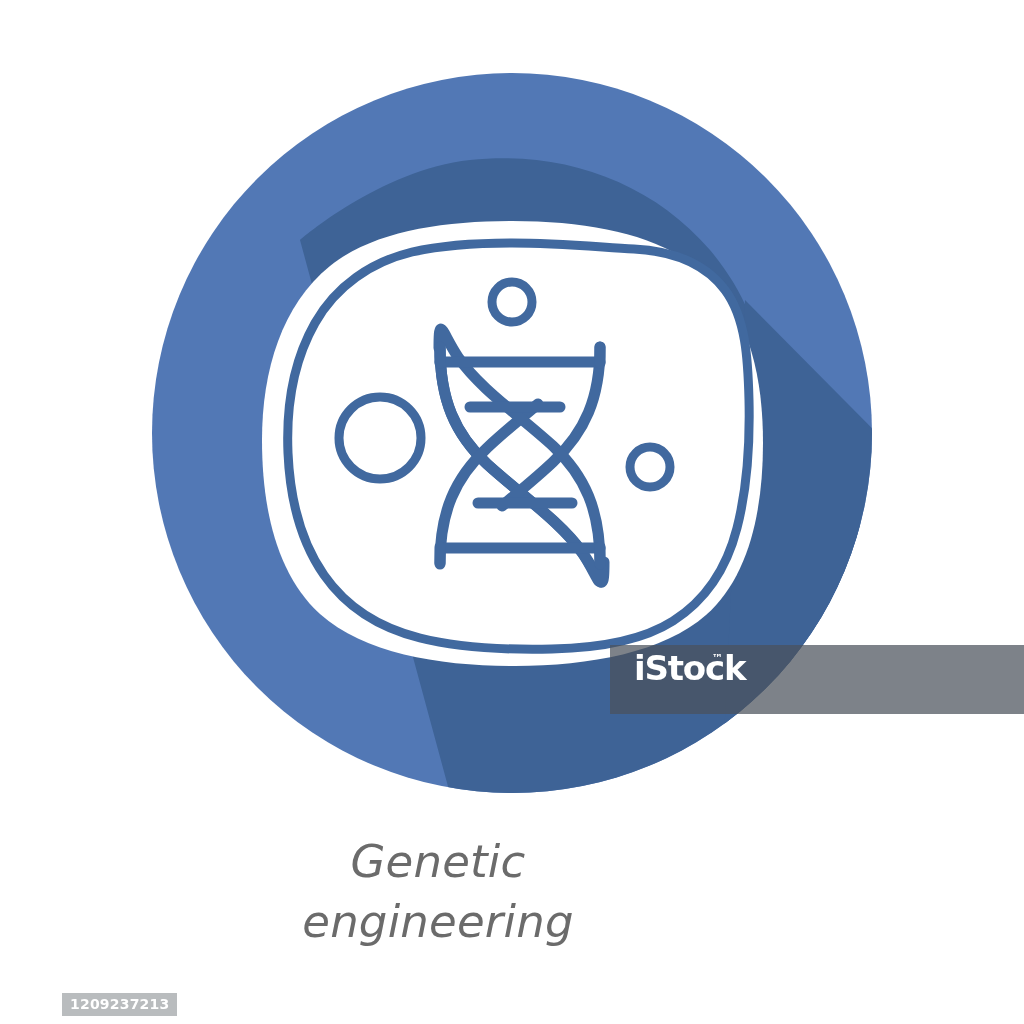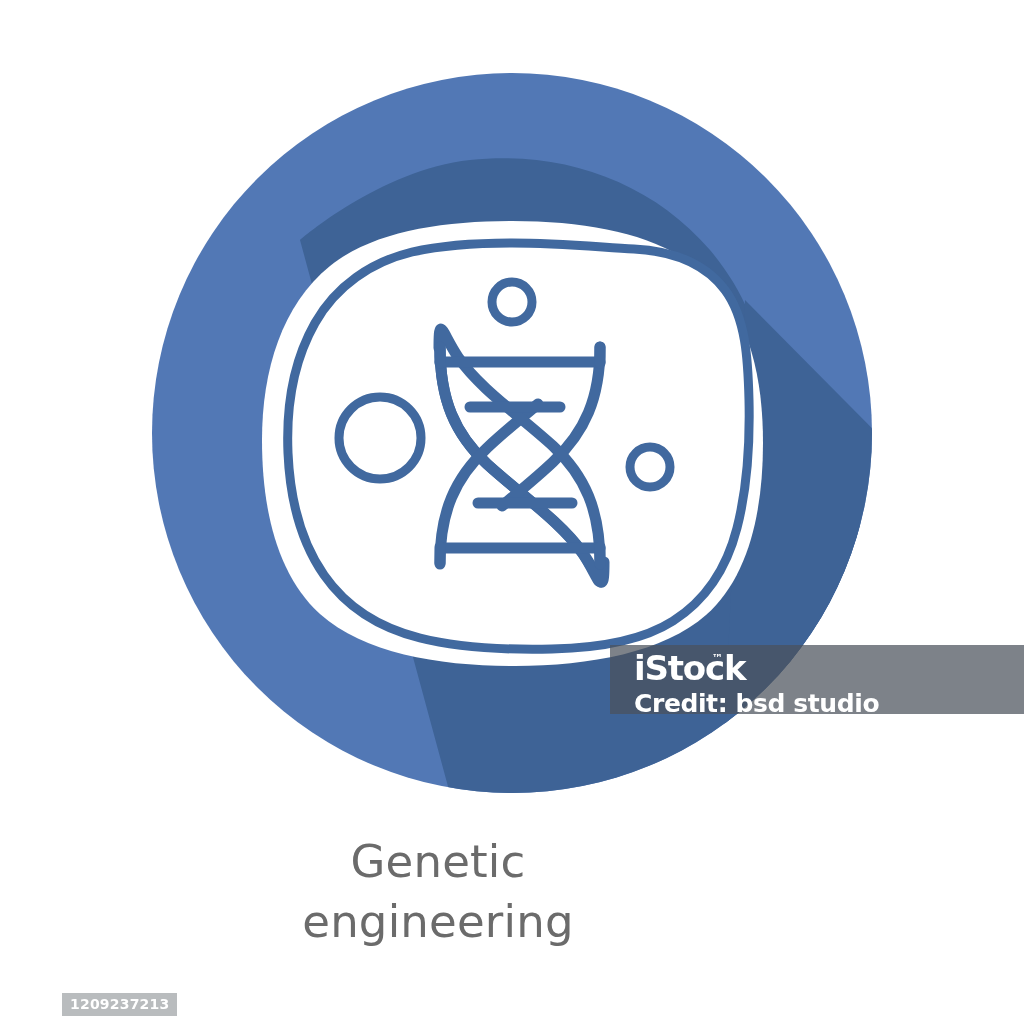--- a/index.html
+++ b/index.html
@@ -37,20 +37,21 @@
     top: 832px;
     width: 876px;
     text-align: center;
     color: #6b6b6b;
     font-family: "DejaVu Sans", sans-serif;
     font-size: 45px;
     font-weight: 400;
     line-height: 60px;
     letter-spacing: 0.2px;
     white-space: pre-line;
+    font-style: italic;
   }
 
   
   .wm-band {
     position: absolute;
     left: 610px;
     top: 645px;
     width: 414px;
     height: 69px;
     background: rgba(75, 82, 92, 0.72);
@@ -200,19 +201,18 @@
         <line x1="600" y1="547" x2="600" y2="564"></line>
       </g>
     </g>
   </svg>
 
   <div class="caption">Genetic
 engineering</div>
 
   <div class="wm-band">
     <span class="wm-logo">iStock</span>
-    <span class="wm-credit">Credit: bsd studio</span>
   </div>
   <span class="wm-tm">™</span>
 
   <div class="id-chip">1209237213</div>
 
 </div>
 
 </body></html>

